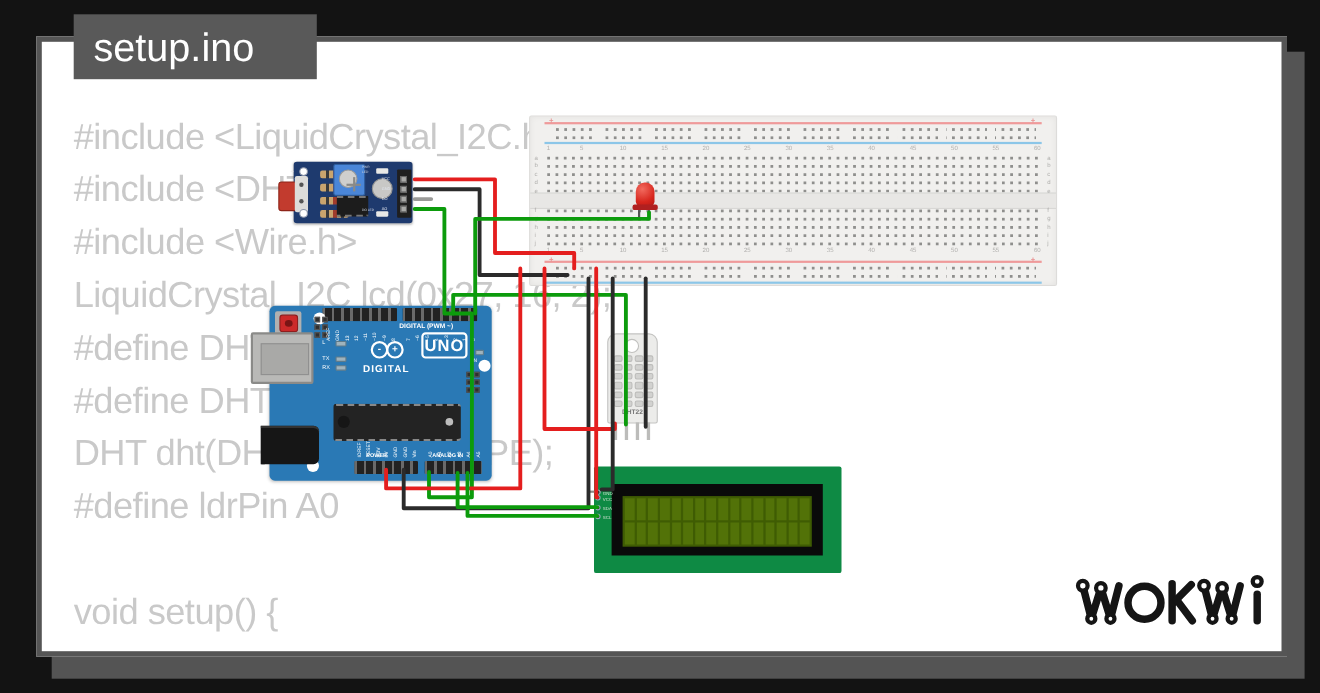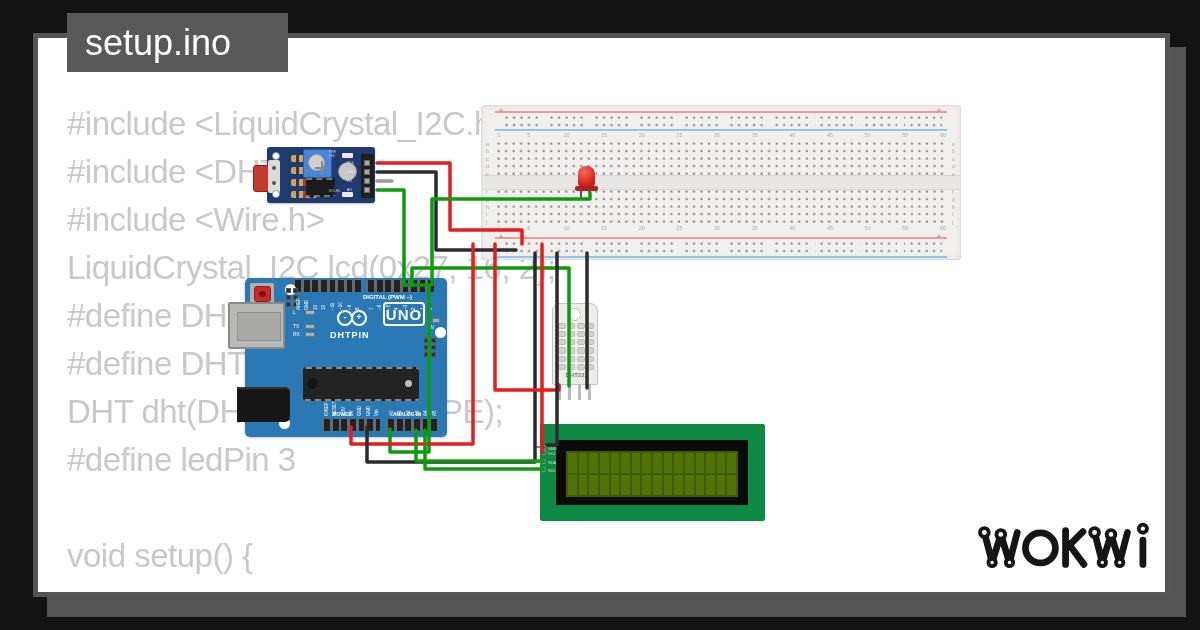--- a/index.html
+++ b/index.html
@@ -124,21 +124,21 @@
 </head>
 <body>
 
 <div id="stage">
   <div class="shadow"></div>
 
   <div class="page">
     <div class="page-inner">
       <div class="canvas">
 
-        <div id="code"><div>#include &lt;LiquidCrystal_I2C.h&gt;</div><div>#include &lt;DHT.h&gt;</div><div>#include &lt;Wire.h&gt;</div><div>LiquidCrystal_I2C lcd(0x27, 16, 2);</div><div>#define DHTPIN 2</div><div>#define DHTTYPE DHT22</div><div>DHT dht(DHTPIN, DHTTYPE);</div><div>#define ledPin 3</div><div></div><div>void setup() {</div></div>
+        <div id="code"><div>#include &lt;LiquidCrystal_I2C.h&gt;</div><div>#include &lt;DHT.h&gt;</div><div>#include &lt;Wire.h&gt;</div><div>LiquidCrystal_I2C lcd(0x27, 16, 2);</div><div>#define DHTPIN 2</div><div>#define DHTTYPE DHT22</div><div>DHT dht(DHTPIN, DHTTYPE);</div><div>#define ldrPin A0</div><div></div><div>void setup() {</div></div>
 
         <div class="breadboard">
           <div class="rail-line red" style="top:5px;"></div>
           <div class="rail-holes" style="top:7.5px;"></div>
           <div class="rail-line blue" style="top:23px;"></div>
           <div id="bbNumsTop">
               <span class="bb-num" style="left: 16.7px; top: 26px; position: absolute;">1</span>
               <span class="bb-num" style="left: 46.82px; top: 26px; position: absolute;">5</span>
               <span class="bb-num" style="left: 84.47px; top: 26px; position: absolute;">10</span>
               <span class="bb-num" style="left: 122.12px; top: 26px; position: absolute;">15</span>
@@ -279,21 +279,21 @@
               <span class="ledlabel" style="left: 48px; top: 31px; position: absolute;">L</span>
               <span class="ledbar" style="left: 60px; top: 31.5px; position: absolute;"></span>
               <span class="ledlabel" style="left: 48px; top: 45px; position: absolute;">TX</span>
               <span class="ledbar" style="left: 60px; top: 45.5px; position: absolute;"></span>
               <span class="ledlabel" style="left: 48px; top: 53px; position: absolute;">RX</span>
               <span class="ledbar" style="left: 60px; top: 53.5px; position: absolute;"></span>
             </div>
           <div class="logo-ring" style="left:92px;top:32px;">-</div>
           <div class="logo-ring" style="left:106px;top:32px;">+</div>
           <div class="unobox">UNO</div>
-          <div class="brand">DHTPIN</div>
+          <div class="brand">DIGITAL</div>
           <div class="ledbar" style="left:187px;top:40px;width:8px;"></div>
           <div class="ledlabel" style="left:182px;top:47px;font-size:4.5px;">ON</div>
           <div class="mcu">
               <div class="notch"></div>
               <div class="pin1"></div>
             </div>
           <div class="hdr" style="left:77px;top:141px;width:58px;"></div>
           <div class="hdr" style="left:141px;top:141px;width:52px;"></div>
           <div class="alabel" style="left:88px;top:133px;font-size:5px;">POWER</div>
           <div class="alabel" style="left:148px;top:133px;font-size:5px;">ANALOG IN</div>

